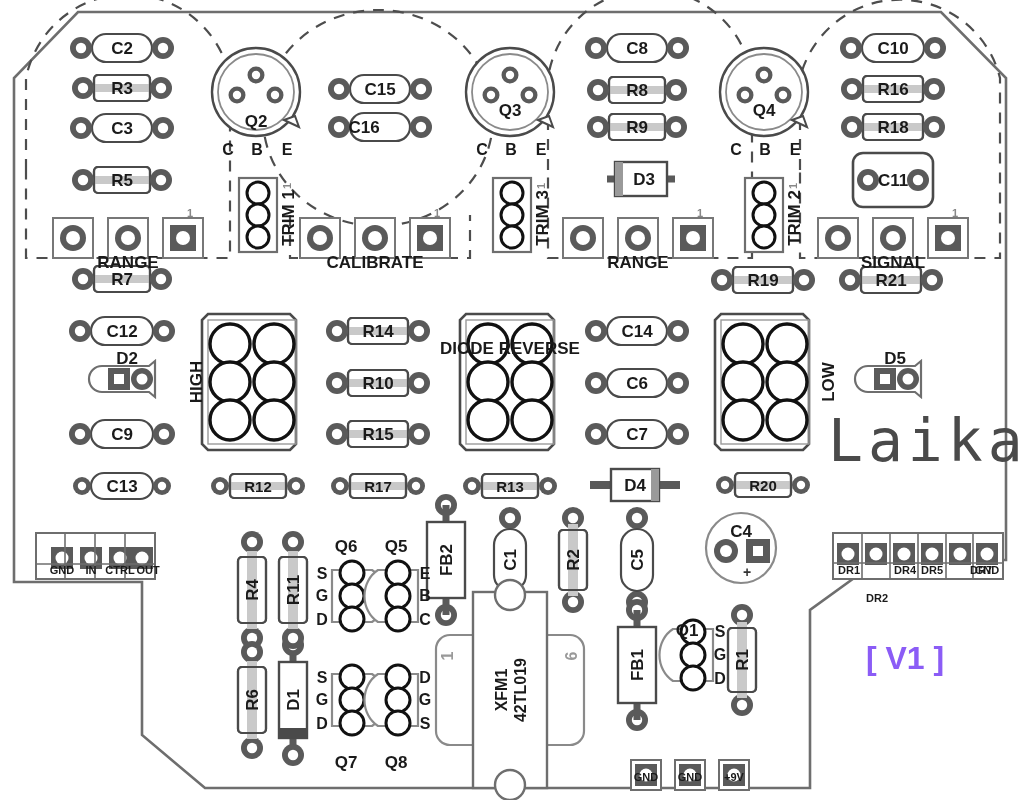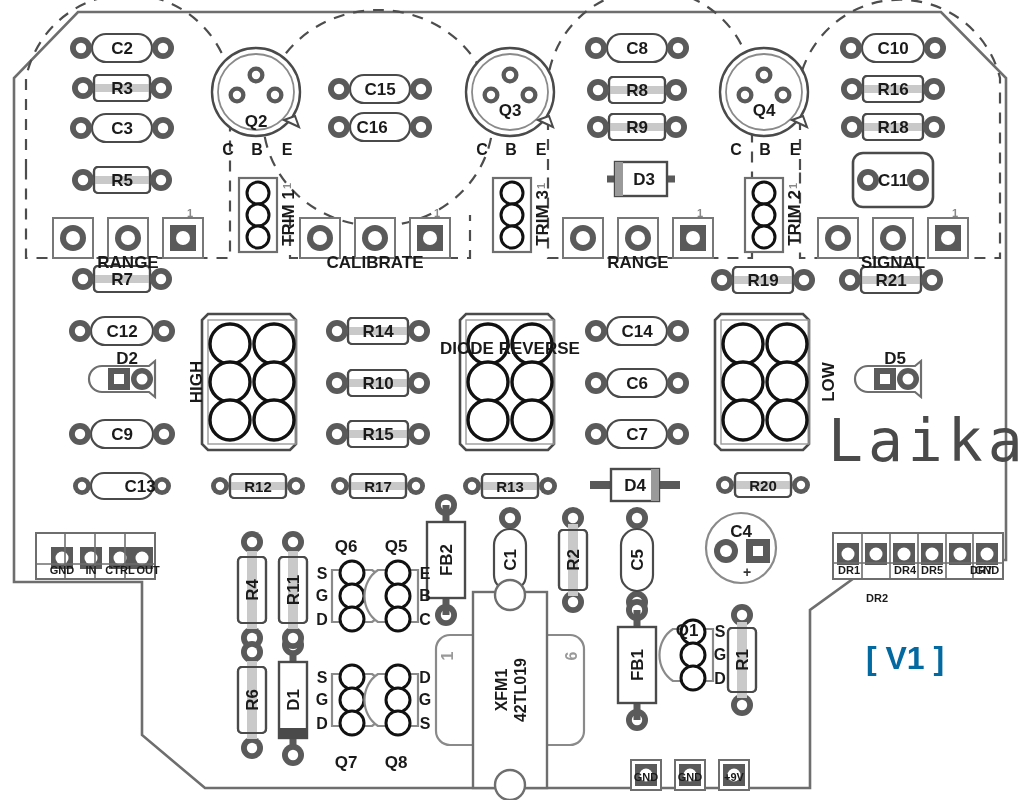--- a/index.html
+++ b/index.html
@@ -34,21 +34,21 @@
   .logo{
     font-family:"DejaVu Sans Mono", monospace;
     font-weight:400;
     font-size:58px;
     color:#4a4a4a;
     letter-spacing:5px;
     white-space:nowrap;
     position:absolute;
     line-height:1;
   }
-  .vlabel{font-size:32px;font-weight:bold;color:#0369a1;}
+  .vlabel{font-size:32px;font-weight:bold;color:#8b5cf6;}
 </style>
 </head>
 <body>
 
 <div id="board-root">
 
   <svg id="pcb-svg" viewBox="0 0 1019 800">
     <defs>
 
       <g id="padRound">
@@ -697,26 +697,26 @@
           <rect x="0" y="0" width="30" height="30" fill="#fff" stroke="#6e6e6e" stroke-width="2"></rect>
           <rect x="4" y="4" width="22" height="22" fill="#5a5a5a"></rect>
           <circle cx="15" cy="15" r="6.5" fill="#fff"></circle>
         </g>
     </g>
   </svg>
 
   <div class="lbl refdes ctr" style="left:122px;top:48px">C2</div>
   <div class="lbl refdes ctr" style="left:122px;top:128px">C3</div>
   <div class="lbl refdes ctr" style="left:380px;top:89px">C15</div>
-  <div class="lbl refdes ctr" style="left:372px;top:127px">C16</div>
+  <div class="lbl refdes ctr" style="left:364px;top:127px">C16</div>
   <div class="lbl refdes ctr" style="left:637px;top:48px">C8</div>
   <div class="lbl refdes ctr" style="left:893px;top:48px">C10</div>
   <div class="lbl refdes ctr" style="left:122px;top:331px">C12</div>
   <div class="lbl refdes ctr" style="left:122px;top:434px">C9</div>
-  <div class="lbl refdes ctr" style="left:140px;top:486px">C13</div>
+  <div class="lbl refdes ctr" style="left:122px;top:486px">C13</div>
   <div class="lbl refdes ctr" style="left:637px;top:331px">C14</div>
   <div class="lbl refdes ctr" style="left:637px;top:383px">C6</div>
   <div class="lbl refdes ctr" style="left:637px;top:434px">C7</div>
   <div class="lbl refdes ctr" style="left:893px;top:180px">C11</div>
 
   <div class="lbl refdes ctr" style="left:122px;top:88px">R3</div>
   <div class="lbl refdes ctr" style="left:122px;top:180px">R5</div>
   <div class="lbl refdes ctr" style="left:122px;top:279px">R7</div>
   <div class="lbl refdes ctr" style="left:637px;top:90px">R8</div>
   <div class="lbl refdes ctr" style="left:637px;top:127px">R9</div>

